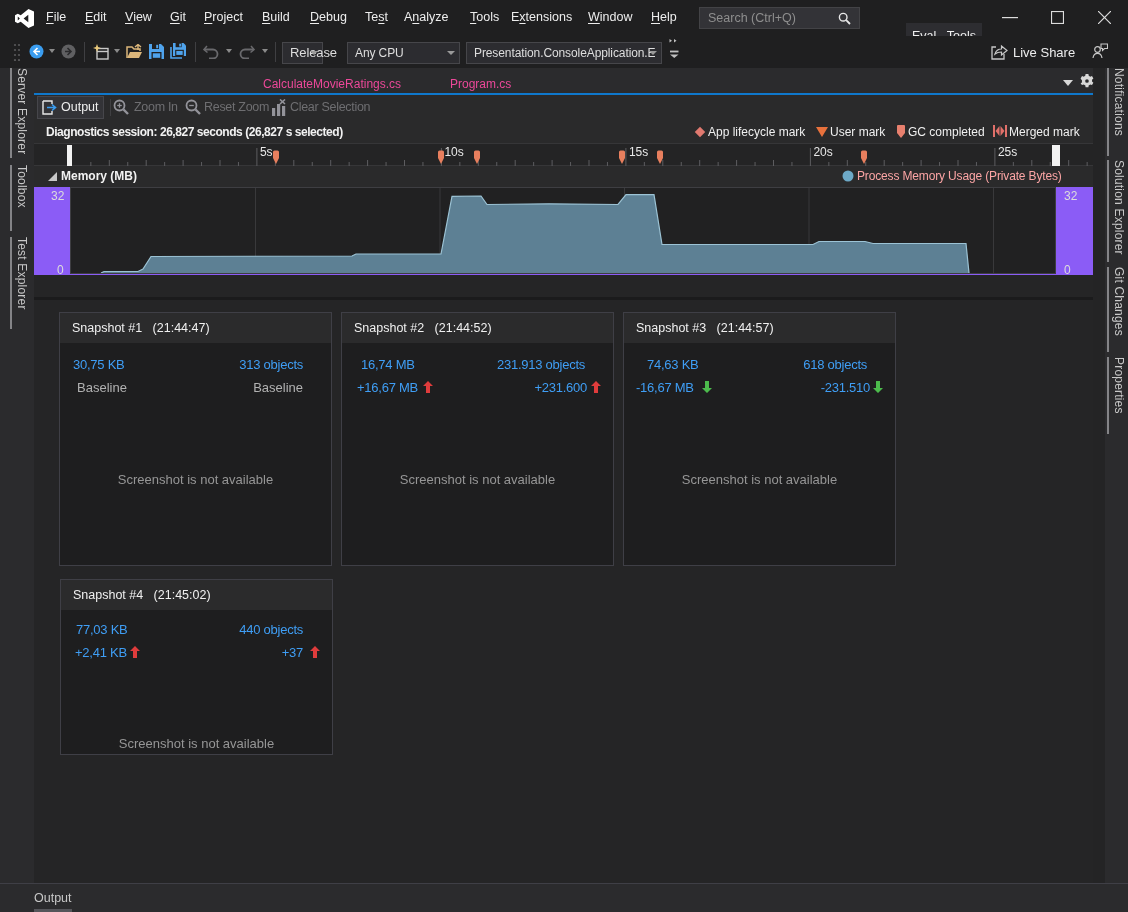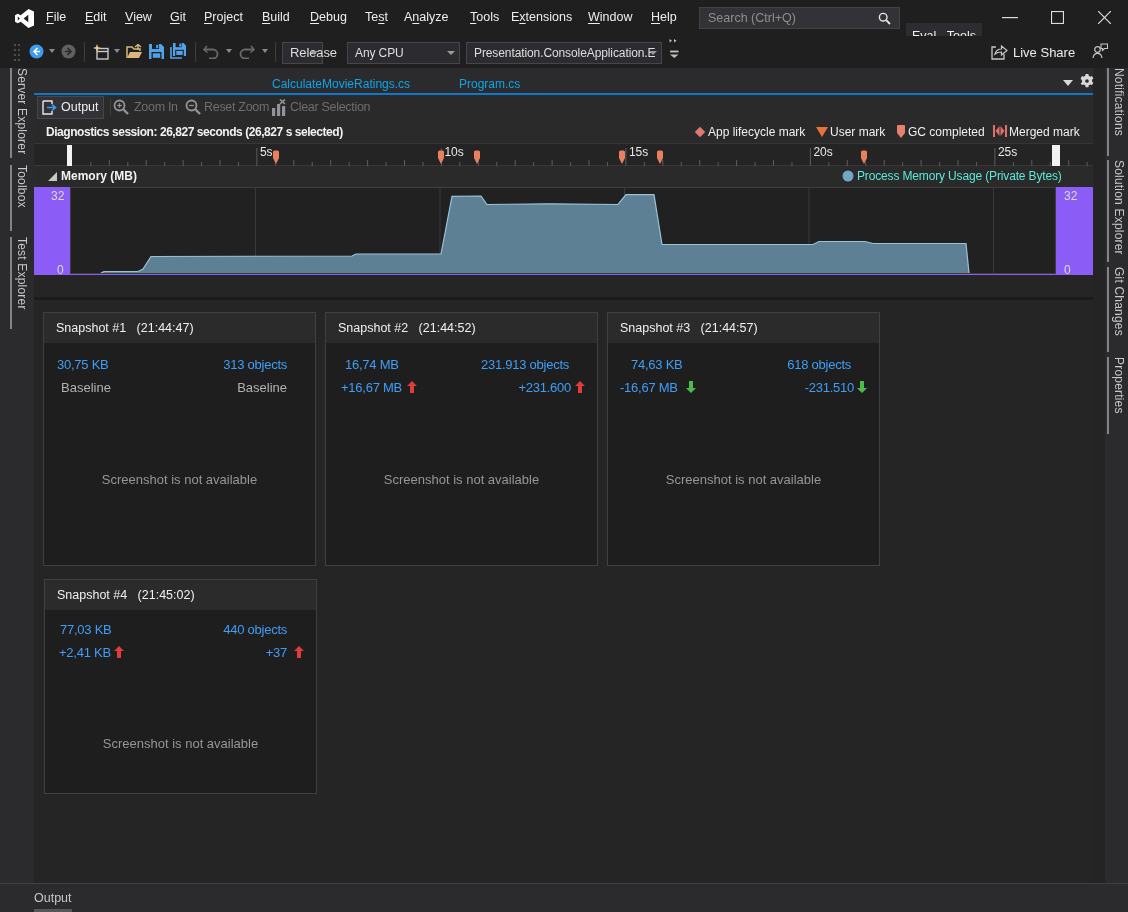--- a/index.html
+++ b/index.html
@@ -4,21 +4,21 @@
 <style>
 * { margin:0; padding:0; box-sizing:border-box; }
 html,body { width:1128px; height:912px; overflow:hidden; }
 body { background:#2b2b2d; font-family:"Liberation Sans",sans-serif; color:#dcdcdc; position:relative; font-size:12px; }
 .abs { position:absolute; }
 
 
 #titlebar { position:absolute; left:0; top:0; width:1128px; height:36px; background:#1f1f20; }
 .menu { position:absolute; top:10px; font-size:12.5px; color:#ededed; }
 .menu u { text-decoration:underline; text-underline-offset:2px; }
-#searchbox { position:absolute; left:699px; top:7px; width:201px; height:22px; background:#333337; border:1px solid #434346; color:#8e8e8e; font-size:12.5px; line-height:20px; padding-left:8px; }
+#searchbox { position:absolute; left:699px; top:7px; width:161px; height:22px; background:#333337; border:1px solid #434346; color:#8e8e8e; font-size:12.5px; line-height:20px; padding-left:8px; }
 #evaltools { position:absolute; left:906px; top:23px; width:76px; height:26px; background:#2d2d31; color:#f0f0f0; font-size:12.5px; text-align:center; line-height:26px; }
 
 
 #toolbar { position:absolute; left:0; top:36px; width:1128px; height:32px; background:#1f1f20; }
 .combo { position:absolute; top:6px; height:22px; background:#2c2c30; border:1px solid #46464a; color:#dedede; font-size:12px; letter-spacing:-0.1px; line-height:20px; padding-left:7px; }
 .combo .car { position:absolute; right:4px; top:8px; width:0; height:0; border-left:4px solid transparent; border-right:4px solid transparent; border-top:4px solid #9a9a9a; }
 .tsep { position:absolute; top:6px; width:1px; height:20px; background:#3f3f42; }
 .caret { position:absolute; top:13px; width:0; height:0; border-left:3.5px solid transparent; border-right:3.5px solid transparent; border-top:4px solid #8a8a8a; }
 
 
@@ -26,32 +26,32 @@
 #rightstrip { position:absolute; left:1096px; top:68px; width:32px; height:815px; }
 .vtab { position:absolute; display:flex; }
 .vtab .bar { width:2px; background:#848487; margin-right:3px; }
 .vtab .vtxt { writing-mode:vertical-rl; font-size:12px; color:#c8c8c8; letter-spacing:0.2px; }
 
 
 #doc { position:absolute; left:34px; top:68px; width:1059px; height:815px; background:#252526; }
 #tabstrip { position:absolute; left:0; top:0; width:1059px; height:27px; background:#2b2b2d; }
 #activetab { position:absolute; left:0; top:5px; width:224px; height:22px; background:#0f78cc; color:#ffffff; font-size:12px; letter-spacing:-0.35px; line-height:22px; padding-left:6px; }
 #tabline { position:absolute; left:0; top:25px; width:1059px; height:2px; background:#0f78cc; }
-.itab { position:absolute; top:5px; font-size:12px; color:#0ea5e9; line-height:22px;margin-left:9px; }
+.itab { position:absolute; top:5px; font-size:12px; color:#ec4899; line-height:22px; }
 
 #doctoolbar { position:absolute; left:0; top:27px; width:1059px; height:26px; background:#2a2a2b; }
 #diagbar { position:absolute; left:0; top:53px; width:1059px; height:22px; background:#2a2a2b; }
 #ruler { position:absolute; left:0; top:75px; width:1059px; height:23px; background:#242425; border-top:1px solid #363638; border-bottom:1px solid #363638; }
 #memhdr { position:absolute; left:0; top:98px; width:1059px; height:21px; background:#2a2a2b; }
 #chartrow { position:absolute; left:0; top:119px; width:1059px; height:88px; background:#8b5cf6; }
 #plot { position:absolute; left:36px; top:0; width:986px; height:87px; background:#212122; border:1px solid #3e3e42; }
 #sep1 { position:absolute; left:0; top:229px; width:1059px; height:3px; background:#1b1b1c; }
 #snappanel { position:absolute; left:0; top:232px; width:1059px; height:583px; background:#252526; }
 
-.card { position:absolute; width:273px; height:254px; background:#1e1e1f; border:1px solid #3f3f46; }
+.card { position:absolute; width:273px; height:254px; background:#1e1e1f; border:1px solid #3f3f46;margin-left:16px; }
 .card .chdr { position:absolute; left:0; top:0; width:100%; height:30px; background:#2b2b2c; color:#f0f0f0; font-size:12.5px; line-height:30px; padding-left:12px; }
 .card .v { color:#3f9ef5; font-size:13px; letter-spacing:-0.25px; position:absolute; white-space:nowrap; }
 .card .gray { color:#b2b2b2; font-size:13px; position:absolute; }
 .card .na { position:absolute; width:100%; text-align:center; color:#969696; font-size:13px; }
 
 #bottombar { position:absolute; left:0; top:883px; width:1128px; height:29px; background:#2b2b2d; border-top:1px solid #3f3f46; }
 </style>
 </head>
 <body>
 
@@ -349,21 +349,21 @@
   </div>
 
   <div id="memhdr">
     <svg class="abs" style="left:14px;top:6px" width="9" height="9">
         <polygon points="0,9 9,9 9,0" fill="#c8c8c8"></polygon>
       </svg>
     <span class="abs" style="left:27px;top:3px;font-weight:bold;font-size:12px;color:#f2f2f2">Memory (MB)</span>
     <svg class="abs" style="left:808px;top:4px" width="12" height="12">
         <circle cx="6" cy="6" r="5.5" fill="#6da9c7"></circle>
       </svg>
-    <span class="abs" style="left:823px;top:3px;font-size:12px;letter-spacing:-0.15px;color:#5eead4">Process Memory Usage (Private Bytes)</span>
+    <span class="abs" style="left:823px;top:3px;font-size:12px;letter-spacing:-0.15px;color:#fca5a5">Process Memory Usage (Private Bytes)</span>
   </div>
 
   <div id="chartrow">
     <span class="abs" style="left:17px;top:2px;font-size:12px;color:#dcdcdc">32</span>
     <span class="abs" style="left:23px;top:76px;font-size:12px;color:#dcdcdc">0</span>
     <span class="abs" style="left:1030px;top:2px;font-size:12px;color:#dcdcdc">32</span>
     <span class="abs" style="left:1030px;top:76px;font-size:12px;color:#dcdcdc">0</span>
     <div id="plot">
       <svg width="984" height="85" id="chartsvg">
         <g stroke="#39393b" stroke-width="1">
@@ -410,21 +410,21 @@
       <div class="v" style="left:12px;top:67px">-16,67 MB</div>
       <svg class="abs" style="left:78px;top:68px" width="10" height="12" viewBox="0 0 10 12">
           <path d="M5 12 L10 7 H7 V0 H3 V7 H0 Z" fill="#4cbb4c"></path>
         </svg>
       <div class="v" style="right:25px;top:67px">-231.510</div>
       <svg class="abs" style="left:249px;top:68px" width="10" height="12" viewBox="0 0 10 12">
           <path d="M5 12 L10 7 H7 V0 H3 V7 H0 Z" fill="#4cbb4c"></path>
         </svg>
       <div class="na" style="top:159px">Screenshot is not available</div>
     </div>
-    <div class="card" style="left:10px;top:279px;height:215px">
+    <div class="card" style="left:10px;top:279px;height:176px">
       <div class="chdr">Snapshot #4&nbsp;&nbsp;&nbsp;(21:45:02)</div>
       <div class="v" style="left:15px;top:42px">77,03 KB</div>
       <div class="v" style="right:29px;top:42px">440 objects</div>
       <div class="v" style="left:14px;top:65px">+2,41 KB</div>
       <svg class="abs" style="left:69px;top:66px" width="10" height="12" viewBox="0 0 10 12">
           <path d="M5 0 L10 5 H7 V12 H3 V5 H0 Z" fill="#e03c3c"></path>
         </svg>
       <div class="v" style="right:29px;top:65px">+37</div>
       <svg class="abs" style="left:249px;top:66px" width="10" height="12" viewBox="0 0 10 12">
           <path d="M5 0 L10 5 H7 V12 H3 V5 H0 Z" fill="#e03c3c"></path>

